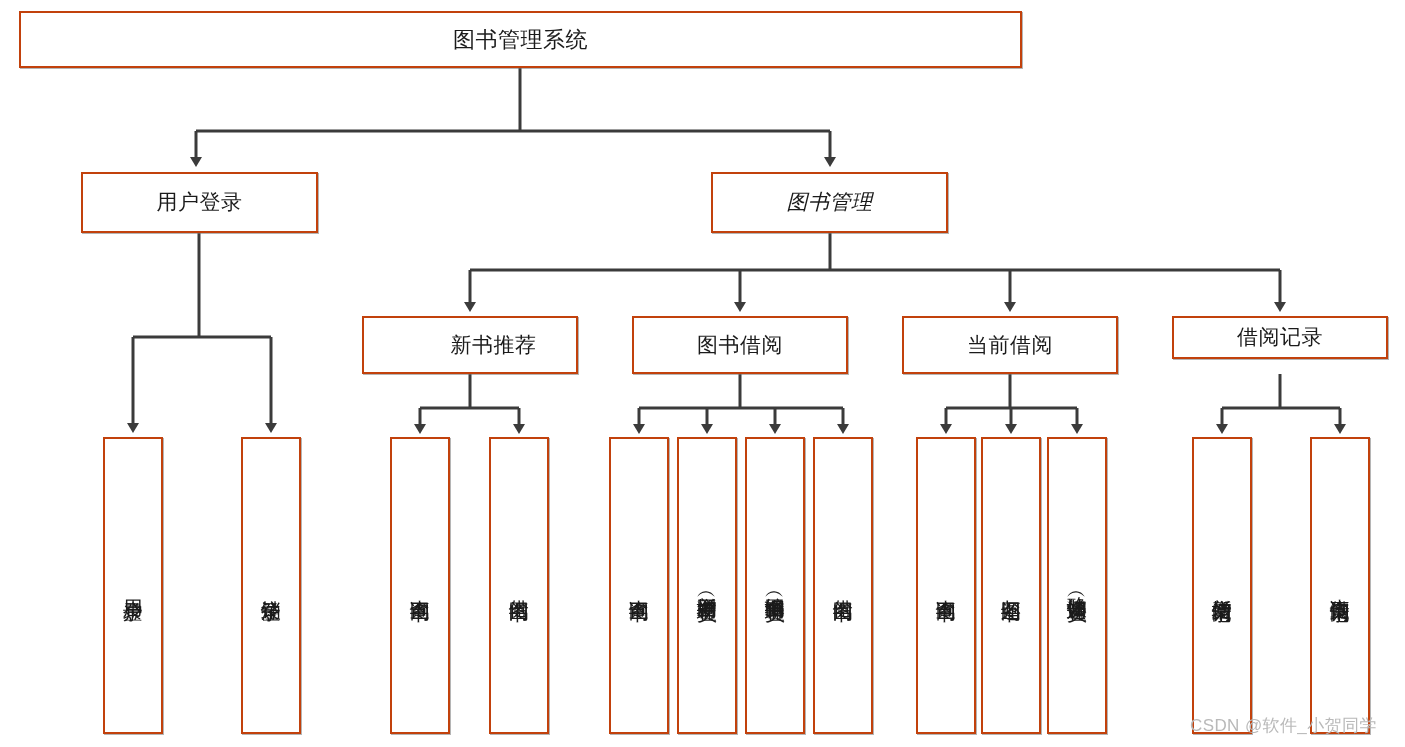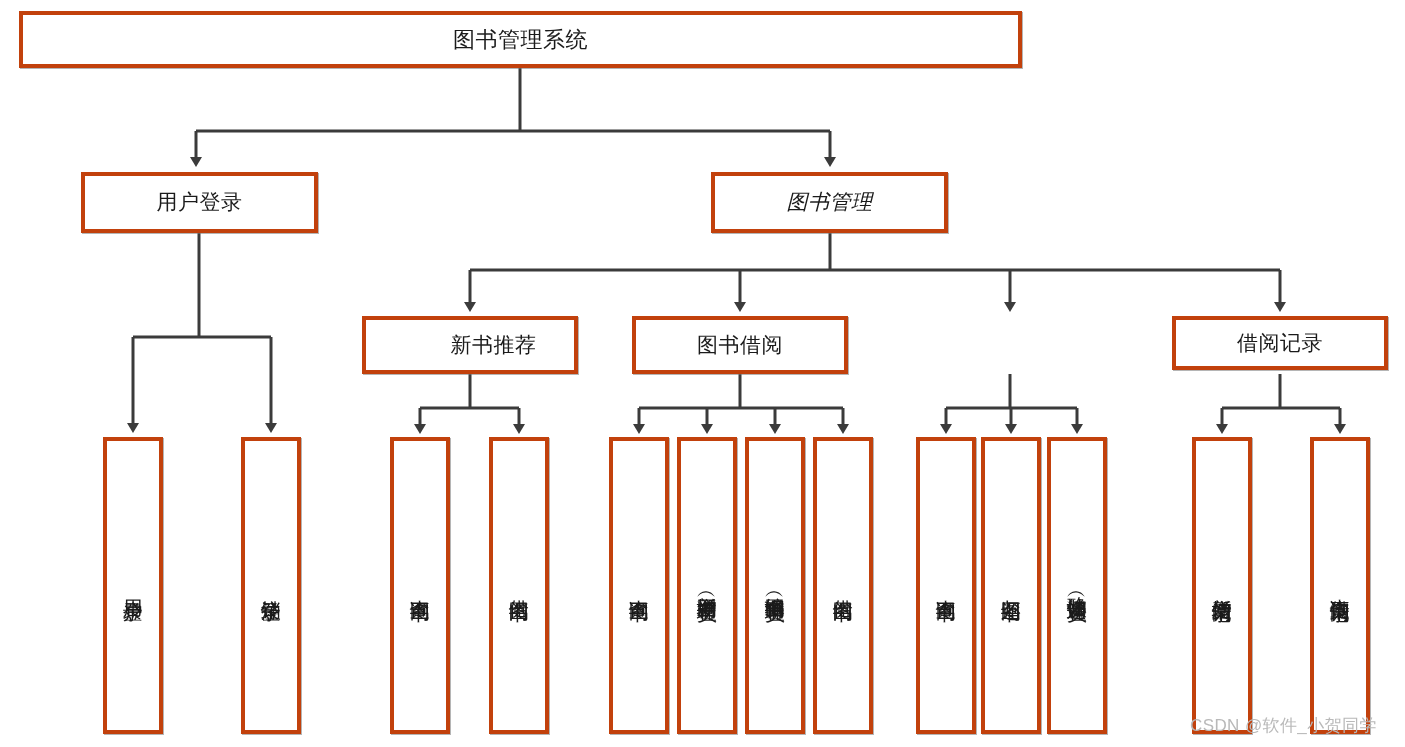--- a/index.html
+++ b/index.html
@@ -23,21 +23,21 @@
     left: 0;
     top: 0;
     width: 1405px;
     height: 747px;
     pointer-events: none;
   }
   .node {
     position: absolute;
     box-sizing: border-box;
     background: #ffffff;
-    border: 4px solid #c2410c;
+    border: 2px solid #c2410c;
     box-shadow: 1px 1px 0 0 rgba(120,120,120,0.55);
     display: flex;
     align-items: center;
     justify-content: center;
     color: #1b1b1b;
   }
   .node .label {
     display: block;
     line-height: 1.18;
     white-space: nowrap;
@@ -145,22 +145,25 @@
   </div>
 
   <div class="node horiz" style="left:362px; top:316px; width:216px; height:58px;padding-left:47px;">
     <span class="label">新书推荐</span>
   </div>
 
   <div class="node horiz" style="left:632px; top:316px; width:216px; height:58px;">
     <span class="label">图书借阅</span>
   </div>
 
-
-  <div class="node horiz" style="left:1172px; top:316px; width:216px; height:54px;">
+  <div class="node horiz" style="left:902px; top:316px; width:216px; height:58px;">
+    <span class="label">当前借阅</span>
+  </div>
+
+  <div class="node horiz" style="left:1172px; top:316px; width:216px; height:43px;">
     <span class="label">借阅记录</span>
   </div>
 
   <div class="node vert" style="left:103px; top:437px; width:60px; height:297px;">
     <span class="label">用户登录</span>
   </div>
 
   <div class="node vert" style="left:241px; top:437px; width:60px; height:297px;">
     <span class="label">注销登录</span>
   </div>

